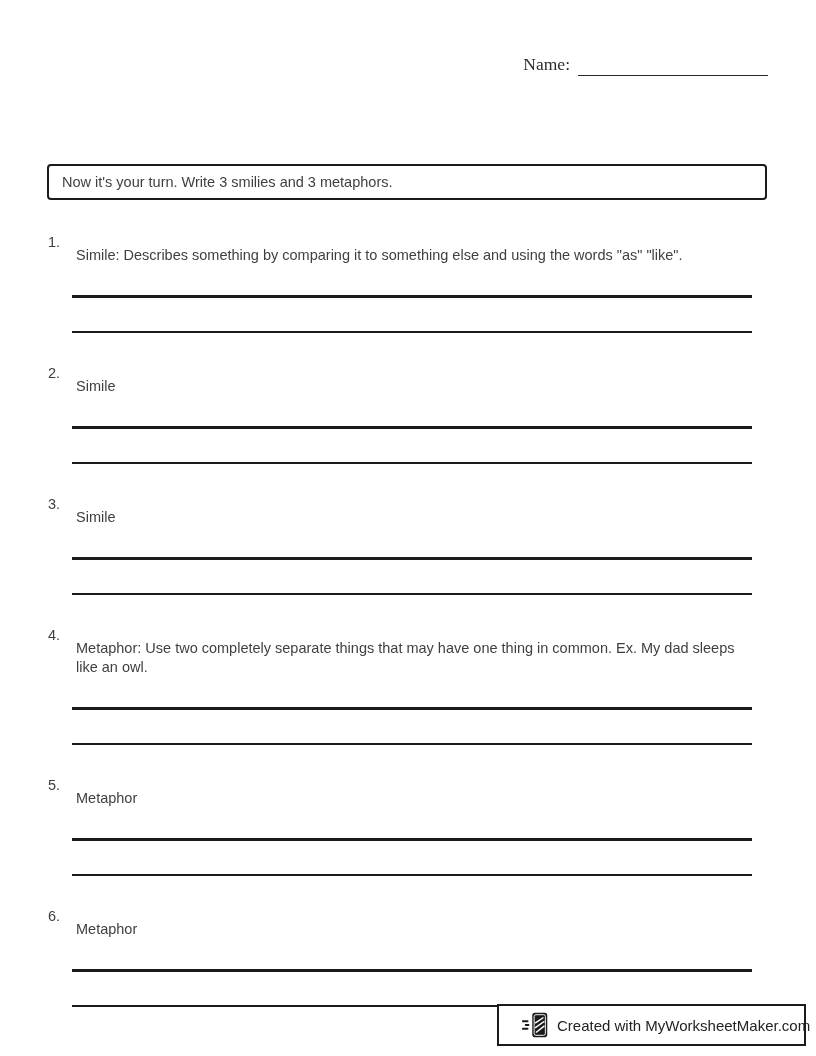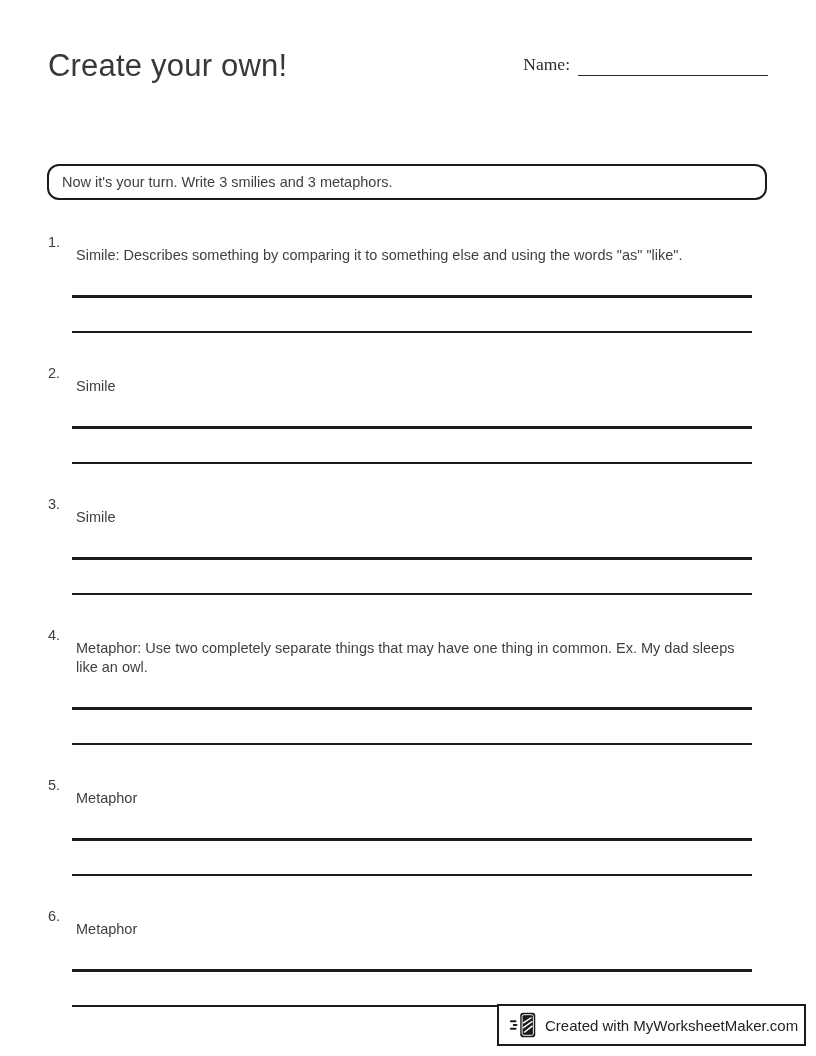--- a/index.html
+++ b/index.html
@@ -58,21 +58,21 @@
   }
 
   
   .instruction-box {
     position: absolute;
     top: 164px;
     left: 47px;
     right: 49px;
     height: 36px;
     border: 2px solid #1b1b1b;
-    border-radius: 12px;
+    border-radius: 4px;
     box-sizing: border-box;
     display: flex;
     align-items: center;
     padding-left: 13px;
     font-size: 14.5px;
     color: #3f3f3f;
   }
 
   
   .items {
@@ -111,41 +111,40 @@
     position: absolute;
     right: 10px;
     bottom: 10px;
     width: 309px;
     height: 42px;
     border: 2px solid #1b1b1b;
     box-sizing: border-box;
     background: #ffffff;
     display: flex;
     align-items: center;
-    padding: 0 10px;
+    padding: 0 22px;
   }
   .footer-logo {
     display: inline-flex;
     width: 30px;
     height: 30px;
     margin-right: 6px;
     flex-shrink: 0;
   }
   .footer-text {
     font-size: 15px;
     color: #232323;
     white-space: nowrap;
   }
 </style>
 </head>
 <body>
 
 <div class="page">
 
-  <h1 class="title">Create your own!</h1>
 
   <div class="name-date">
     <div class="nd-row">
       <span class="nd-label">Name:</span>
       <span class="nd-line"></span>
     </div>
   </div>
 
   <div class="instruction-box">
     <span>Now it's your turn. Write 3 smilies and 3 metaphors.</span>

